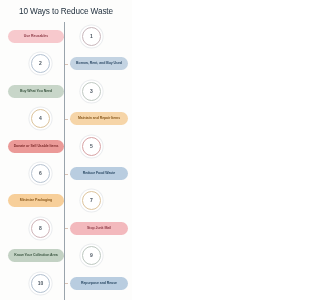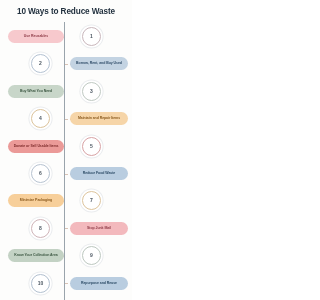--- a/index.html
+++ b/index.html
@@ -20,21 +20,21 @@
     background: #fdfdfc;
     box-sizing: border-box;
   }
   #title {
     position: absolute;
     top: 7px;
     left: 0;
     width: 132px;
     text-align: center;
     font-size: 8.2px;
-    font-weight: bold;
+    font-weight: normal;
     letter-spacing: -0.1px;
     color: #22313f;
     line-height: 10px;
   }
   #spine {
     position: absolute;
     left: 64px;
     top: 22px;
     width: 1.2px;
     height: 278px;

